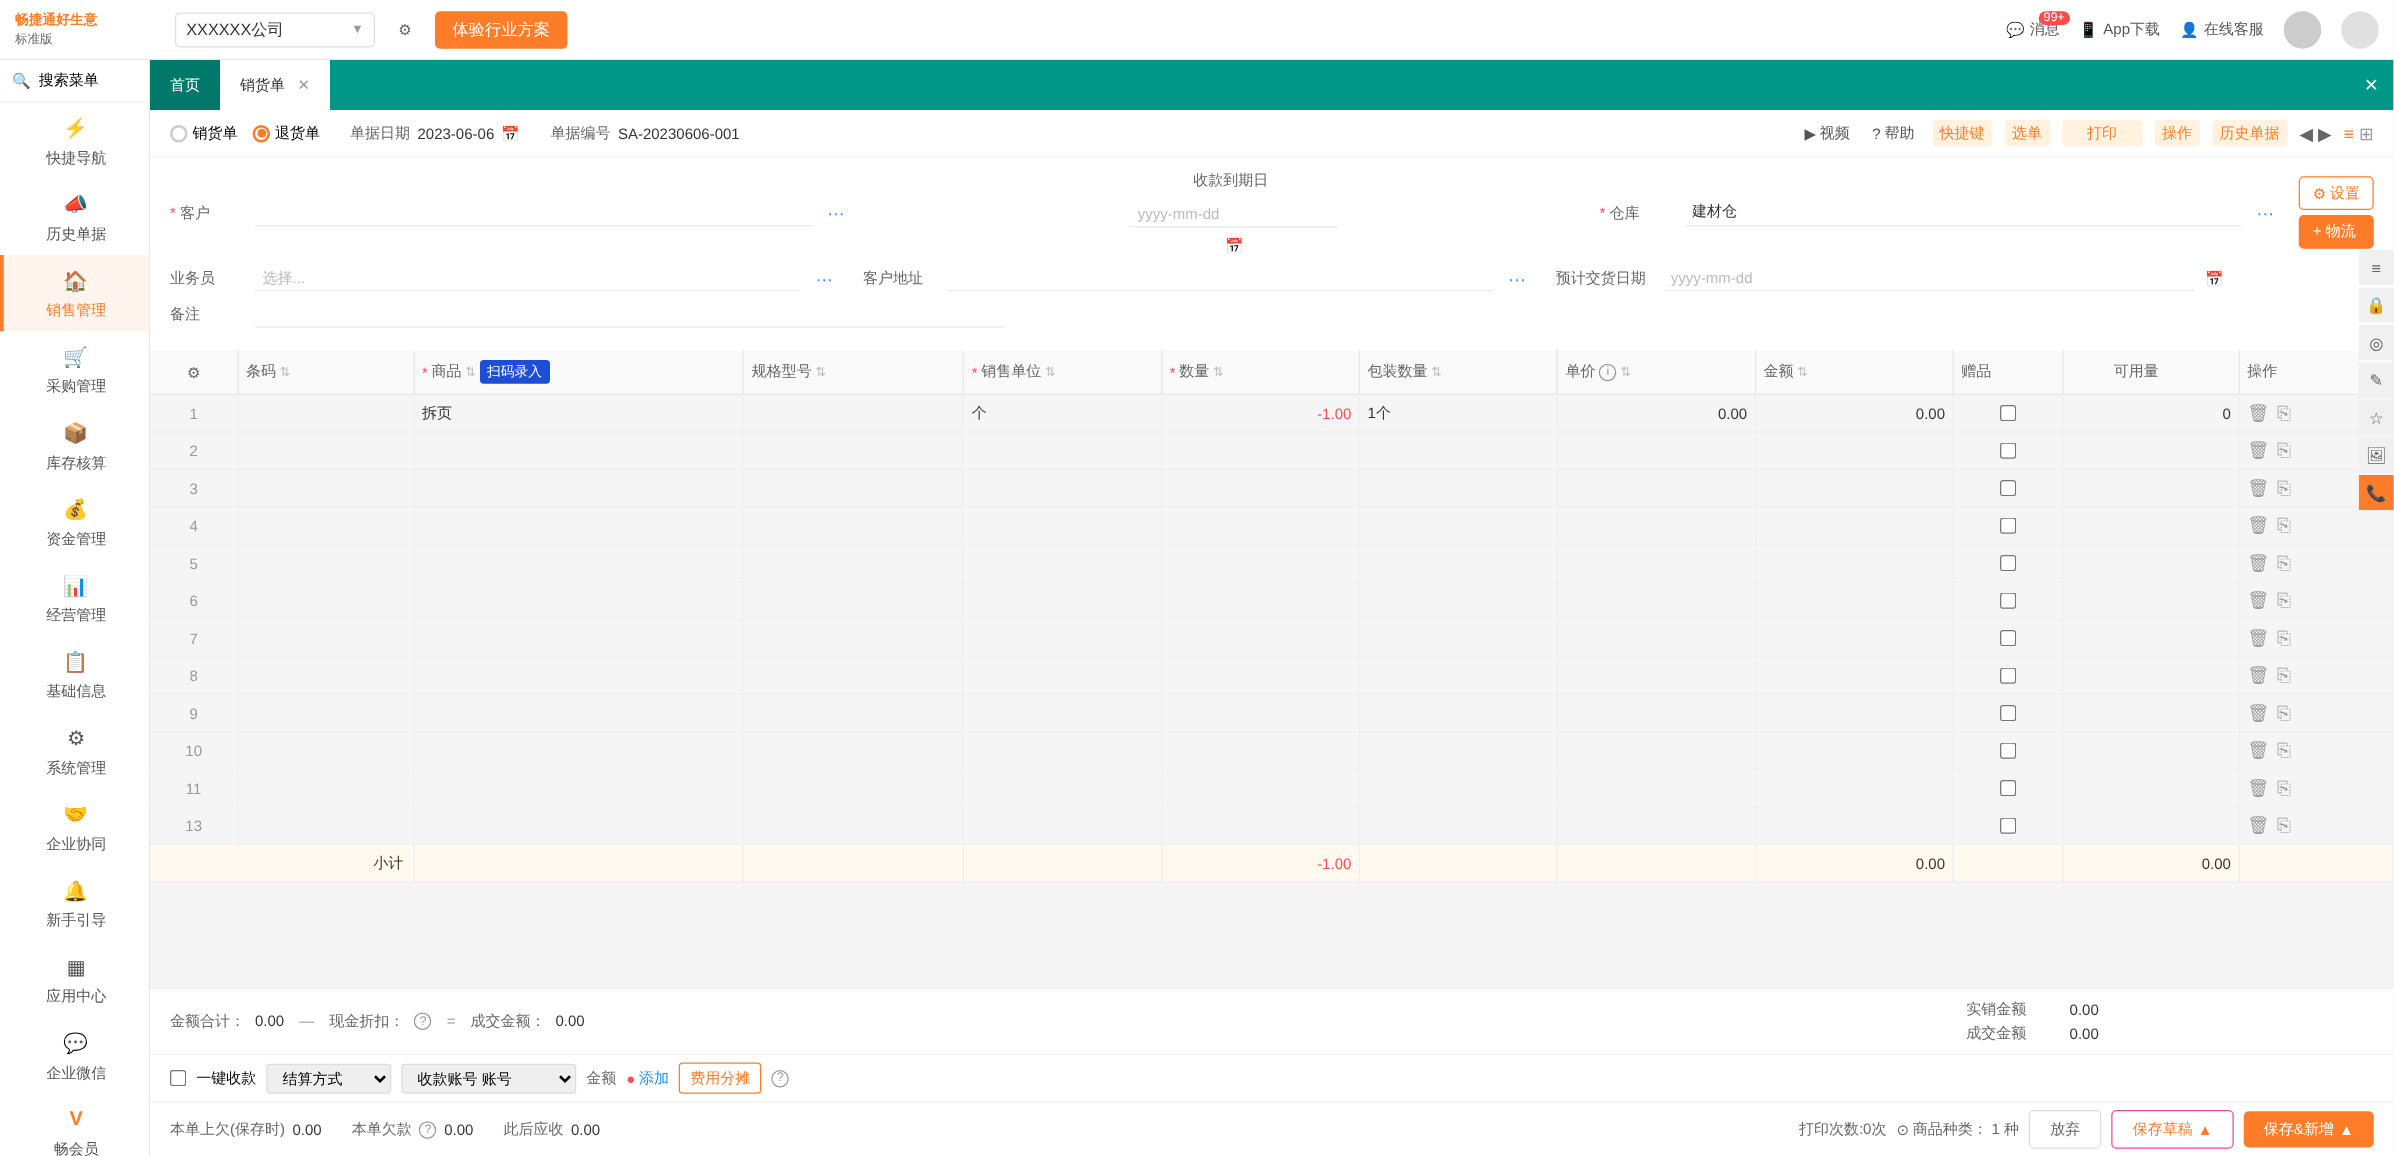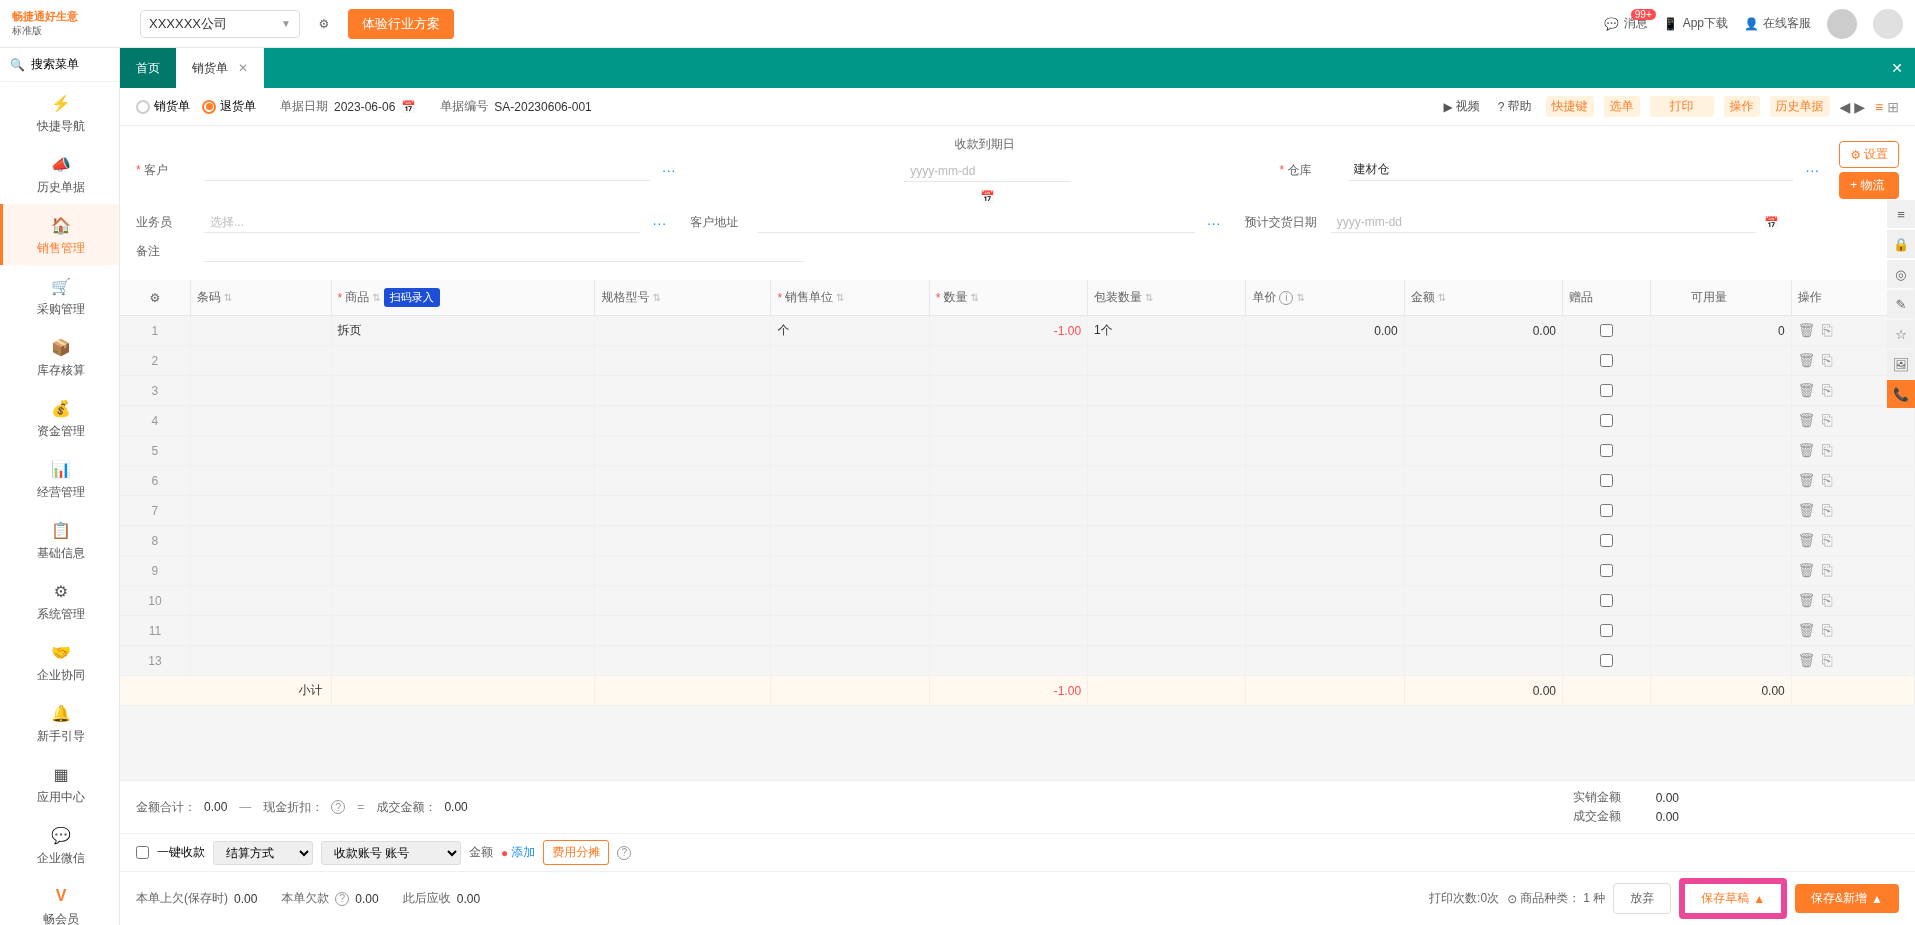--- a/index.html
+++ b/index.html
@@ -359,21 +359,21 @@
     }
     .btn-abandon {
       border: 1px solid #ddd;
       color: #666;
       background: #fff;
       border-radius: 4px;
       padding: 6px 16px;
       cursor: pointer;
     }
     .btn-draft {
-      border: 6px solid #ec4899;
+      border: 1px solid #ec4899;
       color: #ff7d28;
       background: #fff;
       border-radius: 4px;
       padding: 6px 16px;
       cursor: pointer;
       display: flex; align-items: center; gap: 4px;
     }
     .btn-save-new {
       background: #ff7d28;
       color: #fff;

